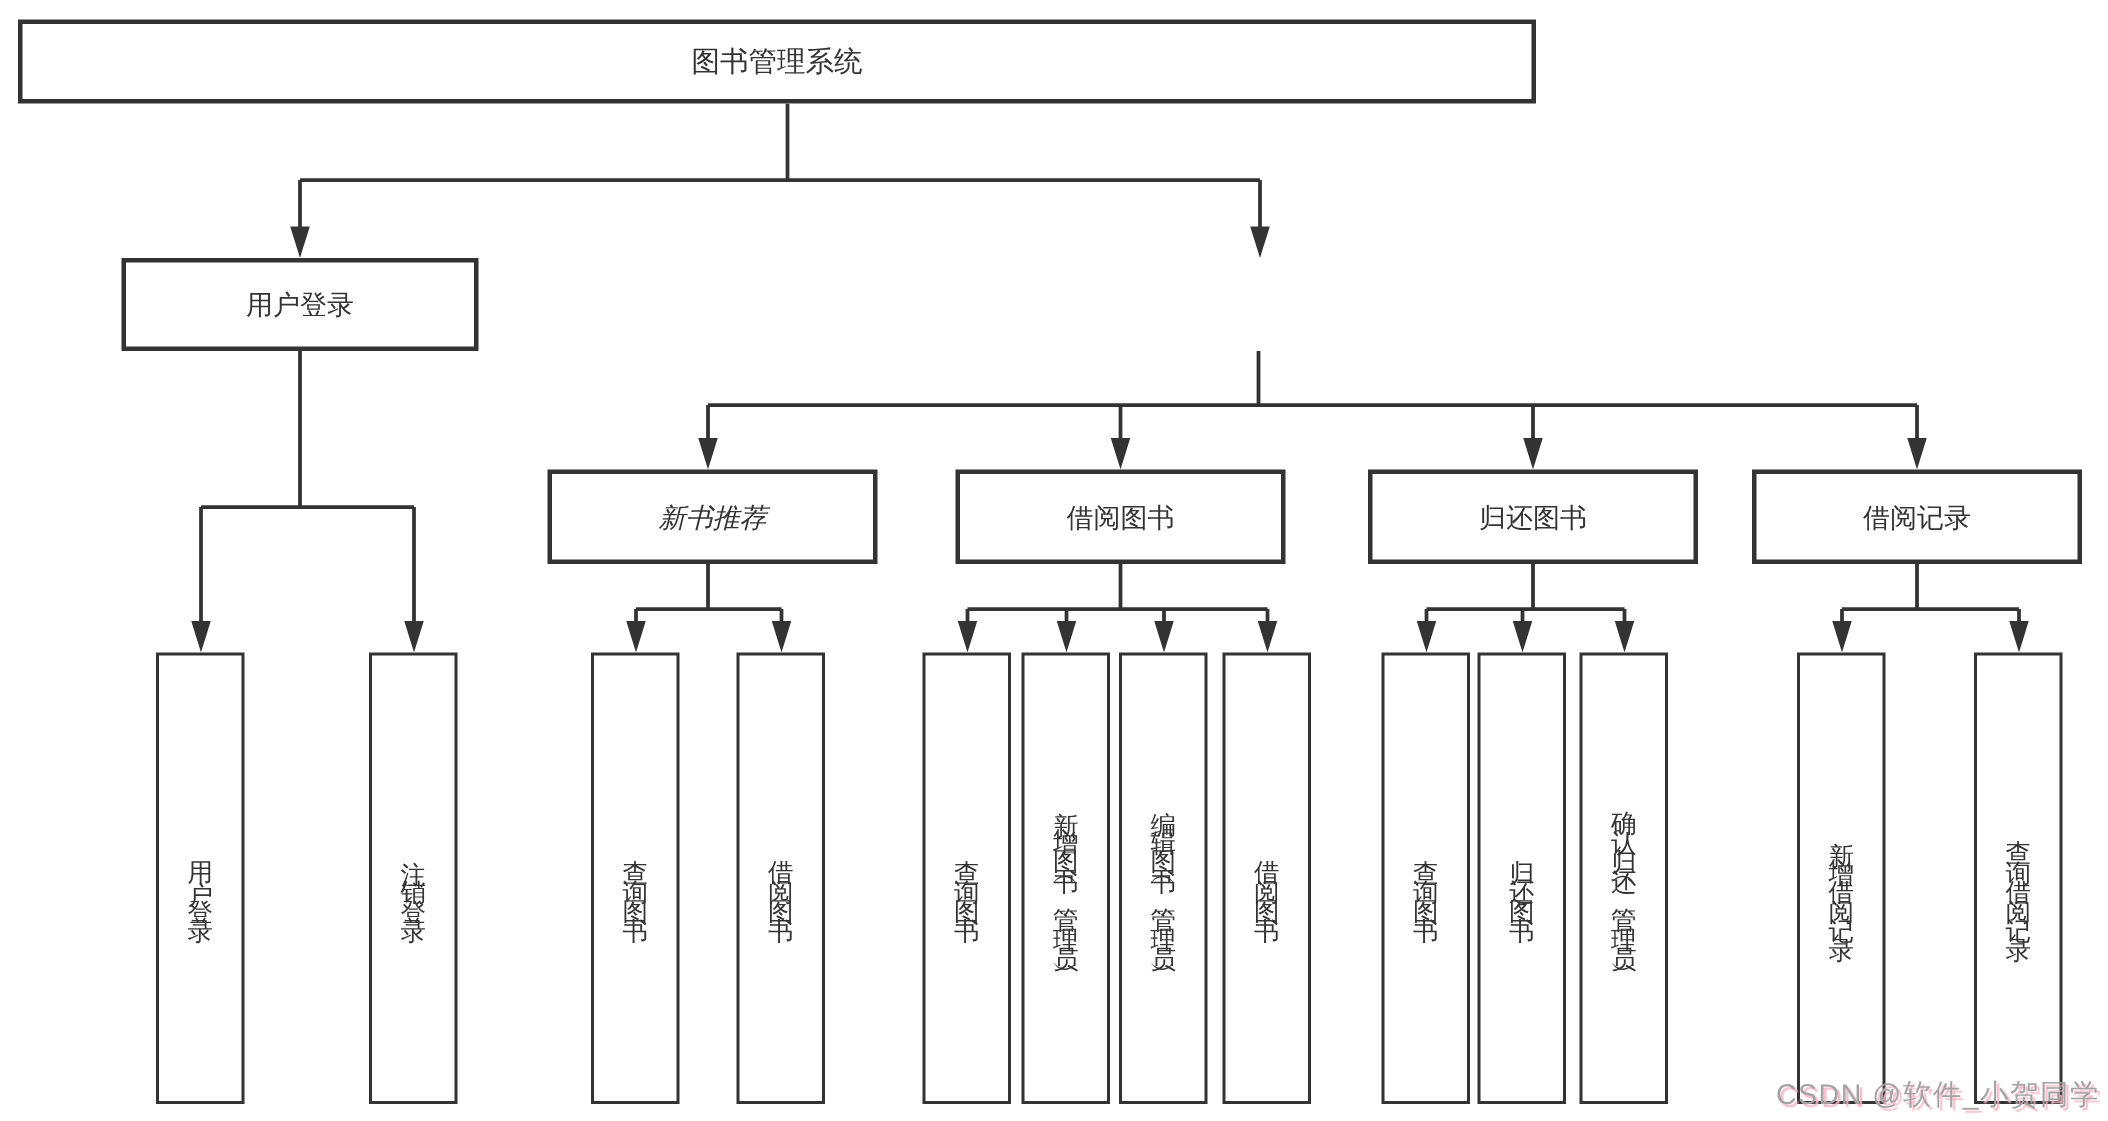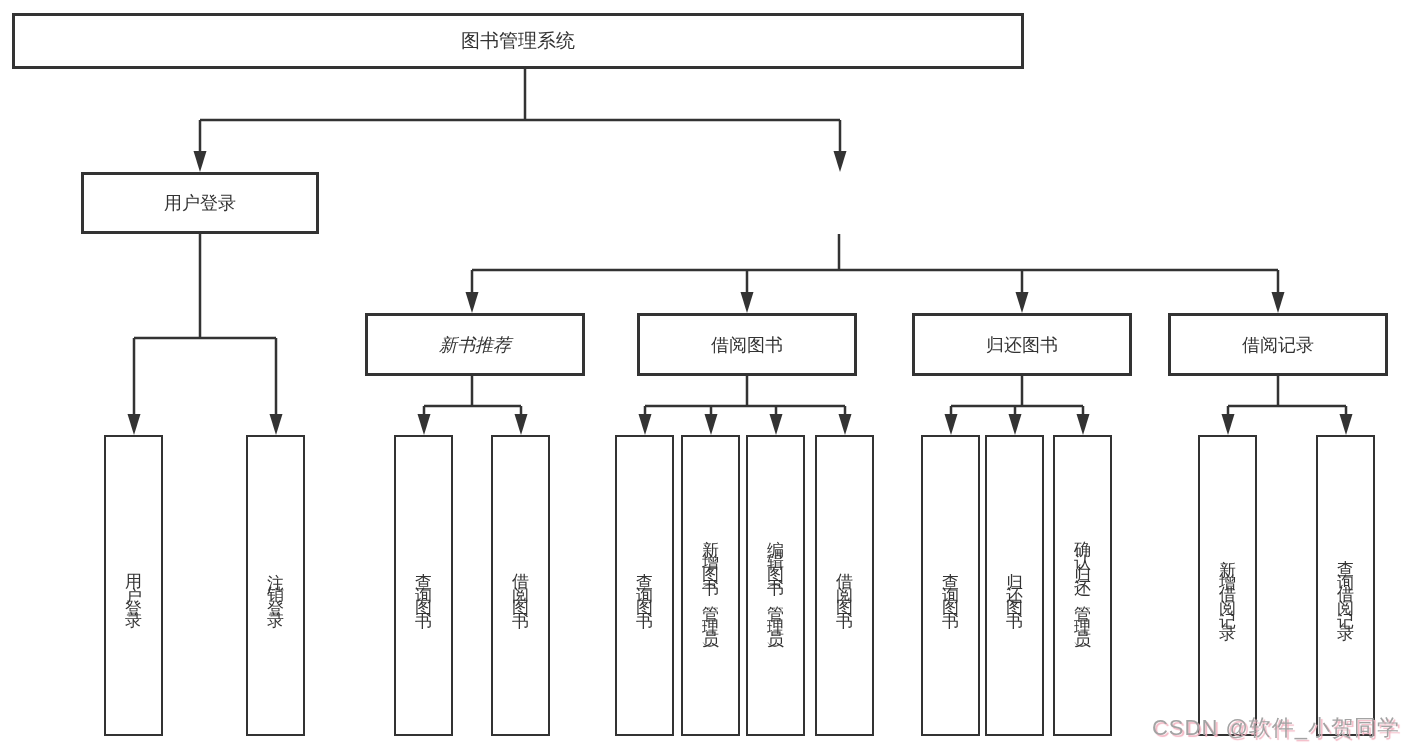--- a/index.html
+++ b/index.html
@@ -73,21 +73,21 @@
   #leaf-8  { left: 921px; }
   #leaf-9  { left: 985px; }
   #leaf-10 { left: 1053px; }
   #leaf-11 { left: 1198px; }
   #leaf-12 { left: 1316px; }
 
   .watermark {
     position: absolute;
     right: 5px;
     bottom: 4px;
-    font-size: 22px;
+    font-size: 19px;
     color: #a3a3a3;
     letter-spacing: 1px;
     text-shadow: 2px 2px 1px #f3b6c3;
     white-space: nowrap;
   }
 </style>
 </head>
 <body>
 
 <div id="canvas">

